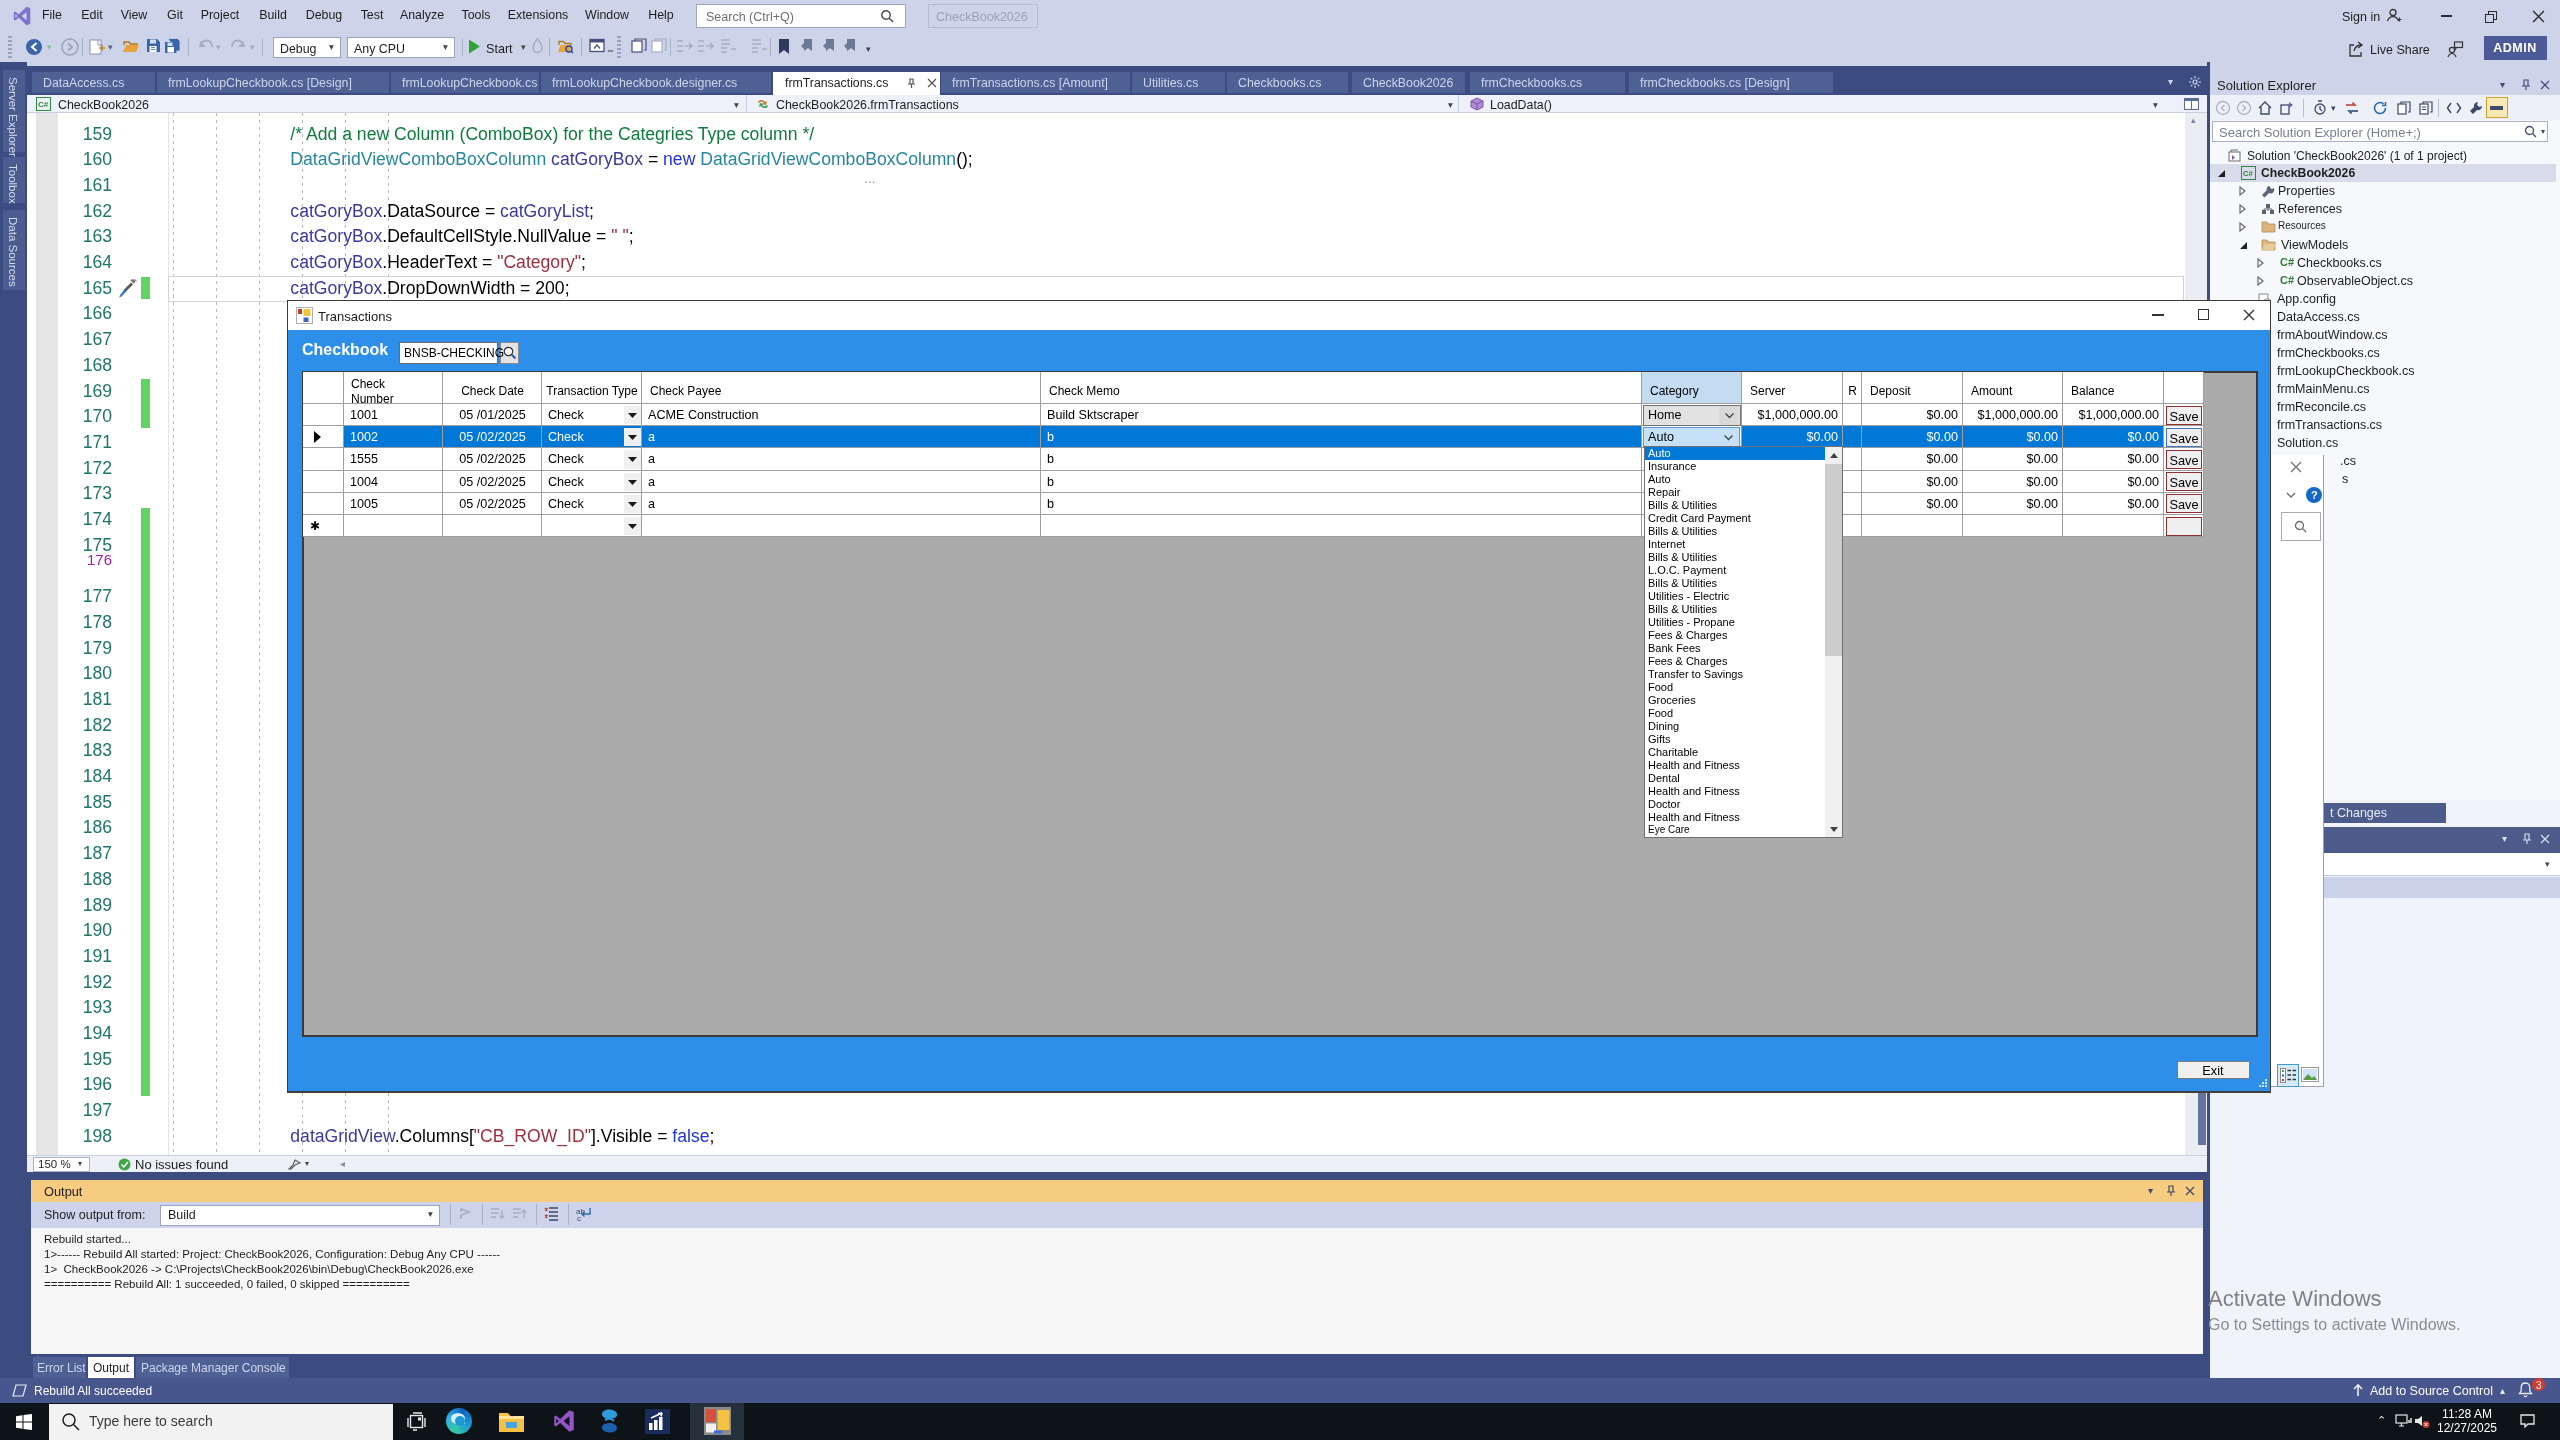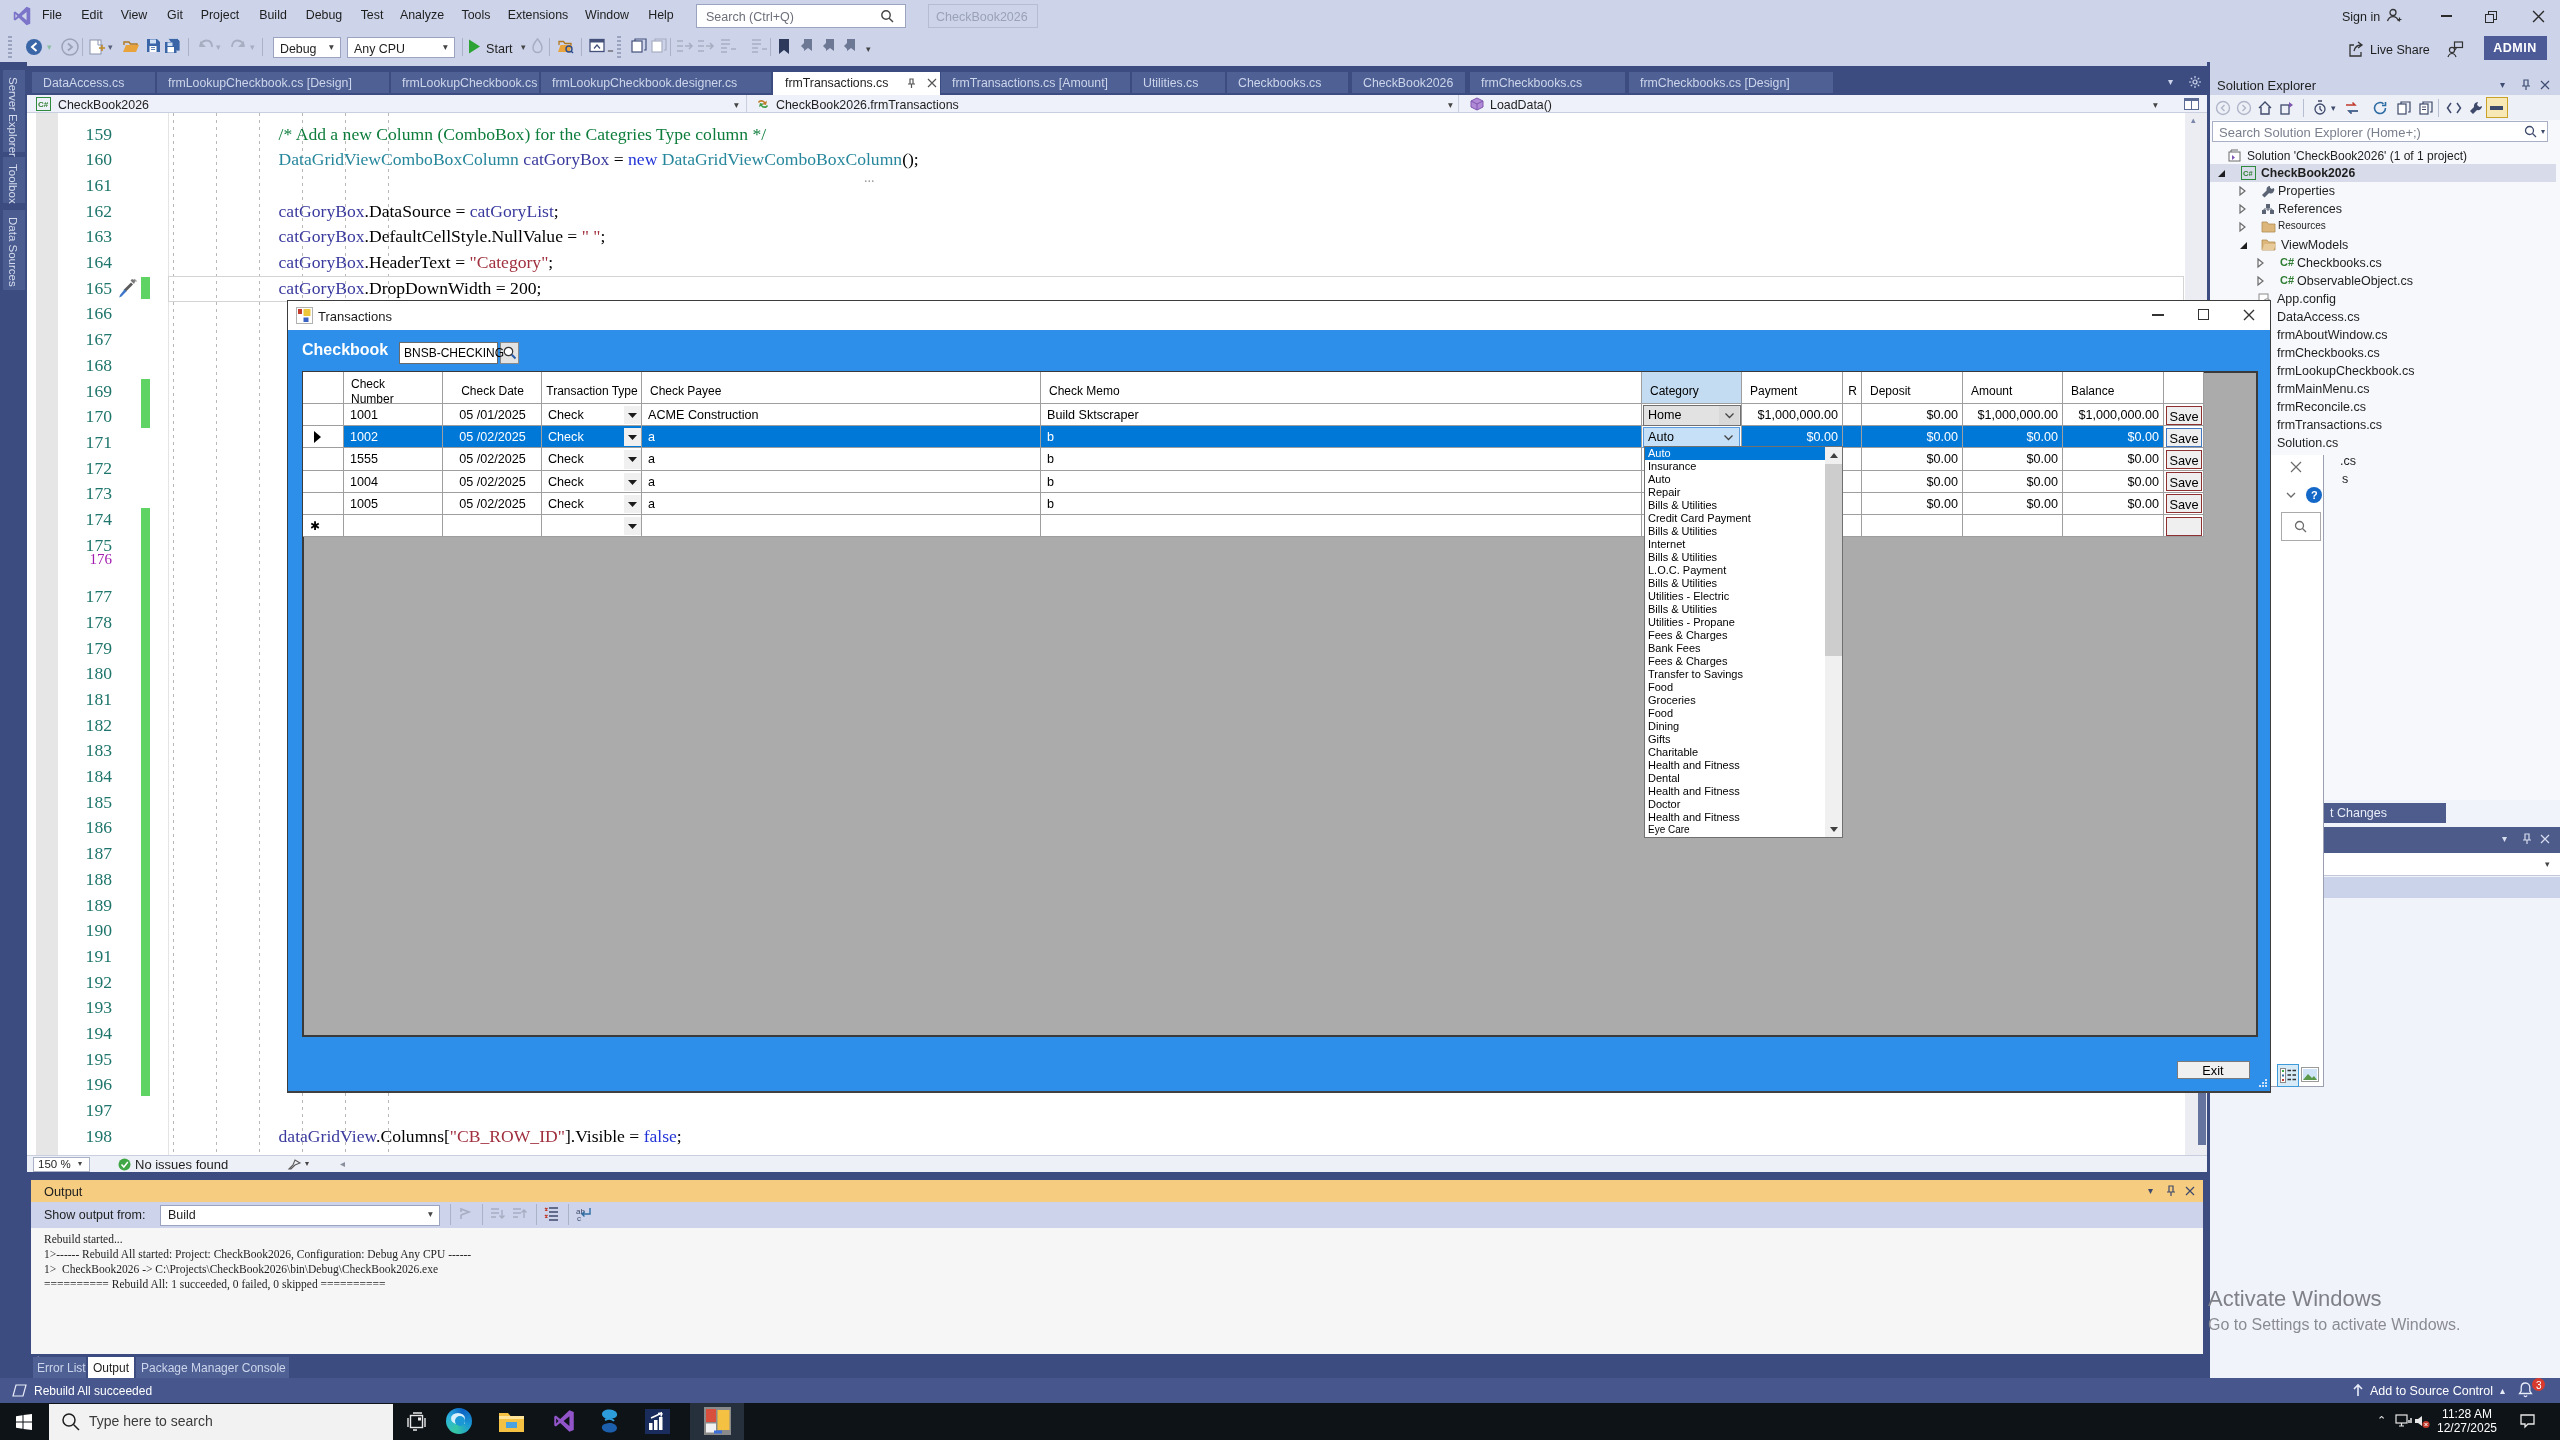--- a/index.html
+++ b/index.html
@@ -1,17 +1,17 @@
 <!DOCTYPE html>
 <html><head><meta charset="utf-8"><style>
 *{margin:0;padding:0;box-sizing:border-box}
 html,body{width:2560px;height:1440px;overflow:hidden;background:#fff;
  font-family:"Liberation Sans",sans-serif;-webkit-font-smoothing:antialiased}
 .a{position:absolute}
-.mono{font-family:Liberation Serif, serif}
+.mono{font-family:Liberation Sans, sans-serif}
 .t{position:absolute;white-space:pre}
 svg{position:absolute;overflow:visible}
 </style></head><body>
 
 <div class="a" style="left:0;top:0;width:2560px;height:66px;background:#cdd4ea"></div>
 <svg class="a" style="left:11px;top:5px" width="22" height="22" viewBox="0 0 24 24">
     <path fill="#7b74c9" d="M17 2 8.5 10.2 4.5 7 3 7.8v8.4L4.5 17l4-3.2L17 22l4-1.6V3.6L17 2zm0 5.5v9L11.6 12 17 7.5zM4.8 9.7 7 12l-2.2 2.3V9.7z"></path>
   </svg>
 <div class="t" style="left:52px;top:8px;transform:translateX(-50%);font-size:12.4px;color:#1e1e1e">File</div>
 <div class="t" style="left:92px;top:8px;transform:translateX(-50%);font-size:12.4px;color:#1e1e1e">Edit</div>
@@ -640,21 +640,21 @@
 <div class="t" style="left:492.5px;top:384px;transform:translateX(-50%);font-size:12px;color:#000;z-index:54">Check Date</div>
 <div class="a" style="left:542px;top:372px;width:100px;height:32px;background:#fff;border-right:1px solid #9e9e9e;border-bottom:1px solid #9e9e9e;z-index:53"></div>
 <div class="t" style="left:592.0px;top:384px;transform:translateX(-50%);font-size:12px;color:#000;z-index:54">Transaction Type</div>
 <div class="a" style="left:642px;top:372px;width:399px;height:32px;background:#fff;border-right:1px solid #9e9e9e;border-bottom:1px solid #9e9e9e;z-index:53"></div>
 <div class="t" style="left:650px;top:384px;font-size:12px;color:#000;z-index:54">Check Payee</div>
 <div class="a" style="left:1041px;top:372px;width:601px;height:32px;background:#fff;border-right:1px solid #9e9e9e;border-bottom:1px solid #9e9e9e;z-index:53"></div>
 <div class="t" style="left:1049px;top:384px;font-size:12px;color:#000;z-index:54">Check Memo</div>
 <div class="a" style="left:1642px;top:372px;width:100px;height:32px;background:#c3dcf1;border-right:1px solid #9e9e9e;border-bottom:1px solid #9e9e9e;z-index:53"></div>
 <div class="t" style="left:1650px;top:384px;font-size:12px;color:#000;z-index:54">Category</div>
 <div class="a" style="left:1742px;top:372px;width:101px;height:32px;background:#fff;border-right:1px solid #9e9e9e;border-bottom:1px solid #9e9e9e;z-index:53"></div>
-<div class="t" style="left:1750px;top:384px;font-size:12px;color:#000;z-index:54">Payment</div>
+<div class="t" style="left:1750px;top:384px;font-size:12px;color:#000;z-index:54">Server</div>
 <div class="a" style="left:1843px;top:372px;width:19px;height:32px;background:#fff;border-right:1px solid #9e9e9e;border-bottom:1px solid #9e9e9e;z-index:53"></div>
 <div class="t" style="left:1852.5px;top:384px;transform:translateX(-50%);font-size:12px;color:#000;z-index:54">R</div>
 <div class="a" style="left:1862px;top:372px;width:101px;height:32px;background:#fff;border-right:1px solid #9e9e9e;border-bottom:1px solid #9e9e9e;z-index:53"></div>
 <div class="t" style="left:1870px;top:384px;font-size:12px;color:#000;z-index:54">Deposit</div>
 <div class="a" style="left:1963px;top:372px;width:100px;height:32px;background:#fff;border-right:1px solid #9e9e9e;border-bottom:1px solid #9e9e9e;z-index:53"></div>
 <div class="t" style="left:1971px;top:384px;font-size:12px;color:#000;z-index:54">Amount</div>
 <div class="a" style="left:2063px;top:372px;width:101px;height:32px;background:#fff;border-right:1px solid #9e9e9e;border-bottom:1px solid #9e9e9e;z-index:53"></div>
 <div class="t" style="left:2071px;top:384px;font-size:12px;color:#000;z-index:54">Balance</div>
 <div class="a" style="left:2164px;top:372px;width:40px;height:32px;background:#fff;border-right:1px solid #9e9e9e;border-bottom:1px solid #9e9e9e;z-index:53"></div>
 <div class="a" style="left:303px;top:404px;width:41px;height:22.2px;background:#fff;border-right:1px solid #9e9e9e;border-bottom:1px solid #9e9e9e;z-index:53"></div>

